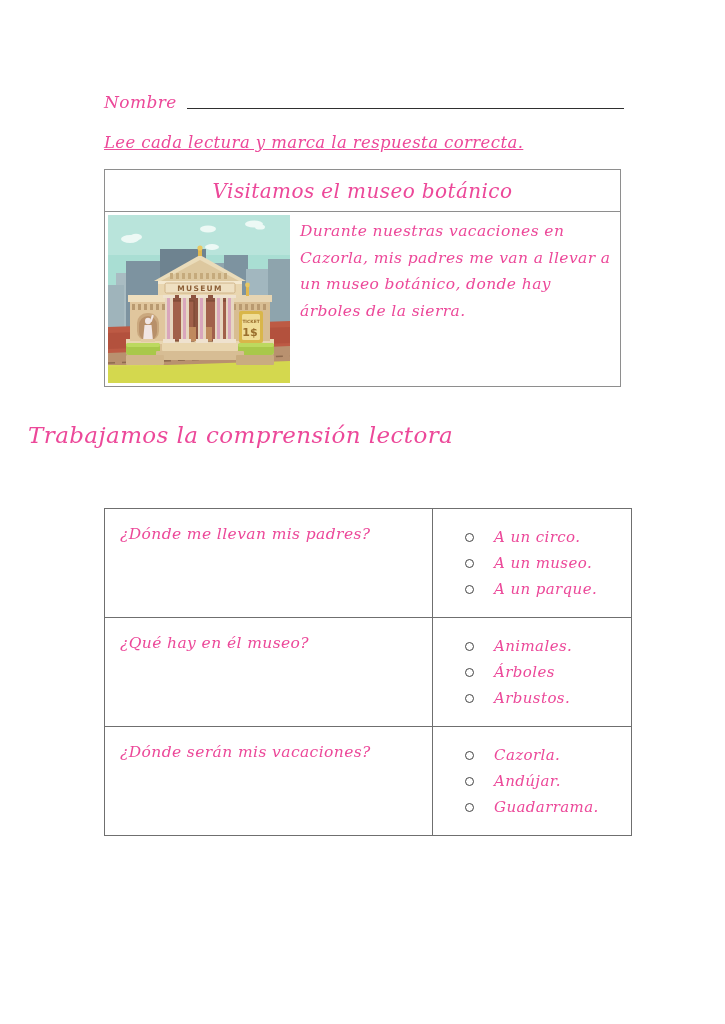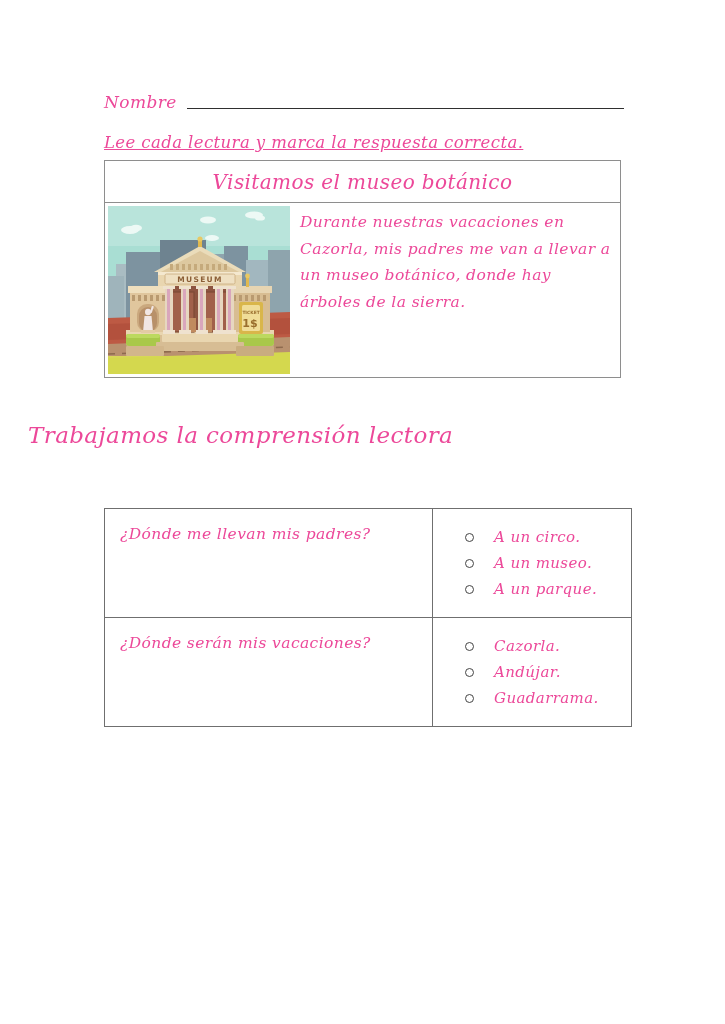--- a/index.html
+++ b/index.html
@@ -56,21 +56,21 @@
     font-size: 16.5px;
     line-height: 22px;
     white-space: nowrap;
     text-decoration: underline;
   }
 
   
   #reading-box {
     position: absolute;
     left: 104px;
-    top: 160px;
+    top: 169px;
     width: 517px;
     height: 218px;
     border: 1px solid #8e8e8e;
     box-sizing: border-box;
     background: #fff;
   }
   #reading-title-bar {
     height: 42px;
     border-bottom: 1px solid #8e8e8e;
     box-sizing: border-box;
@@ -368,20 +368,39 @@
           <span class="opt-label hand">A un museo.</span>
         </div>
         <div class="opt">
           <span class="bubble"></span>
           <span class="opt-label hand">A un parque.</span>
         </div>
       </td>
     </tr>
 
 
+    <tr>
+      <td class="q-cell">
+        <div class="q-text hand">¿Qué hay en él museo?</div>
+      </td>
+      <td class="a-cell">
+        <div class="opt">
+          <span class="bubble"></span>
+          <span class="opt-label hand">Animales.</span>
+        </div>
+        <div class="opt">
+          <span class="bubble"></span>
+          <span class="opt-label hand">Árboles</span>
+        </div>
+        <div class="opt">
+          <span class="bubble"></span>
+          <span class="opt-label hand">Arbustos.</span>
+        </div>
+      </td>
+    </tr>
 
     <tr>
       <td class="q-cell">
         <div class="q-text hand">¿Dónde serán mis vacaciones?</div>
       </td>
       <td class="a-cell">
         <div class="opt">
           <span class="bubble"></span>
           <span class="opt-label hand">Cazorla.</span>
         </div>

